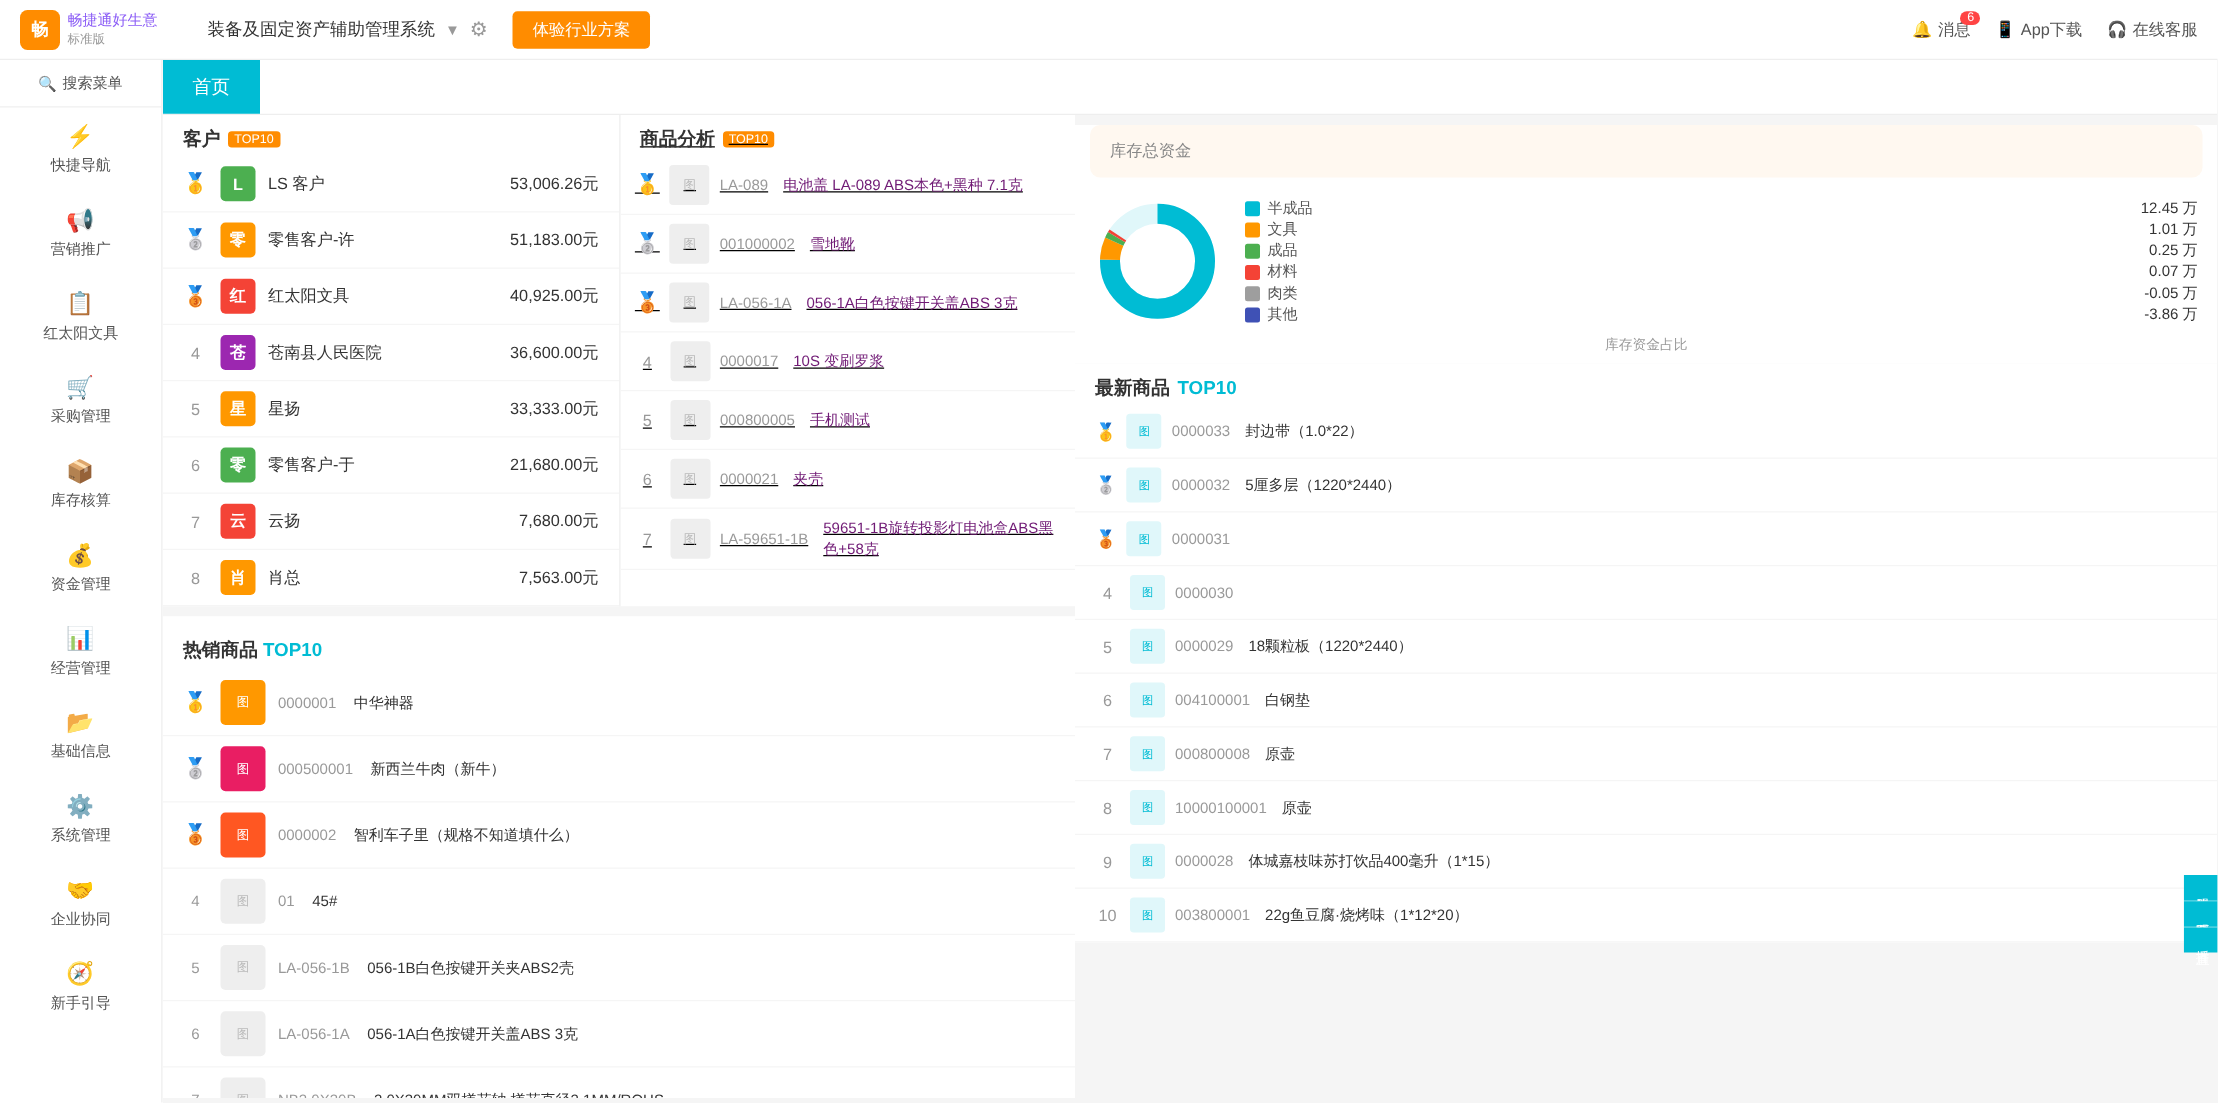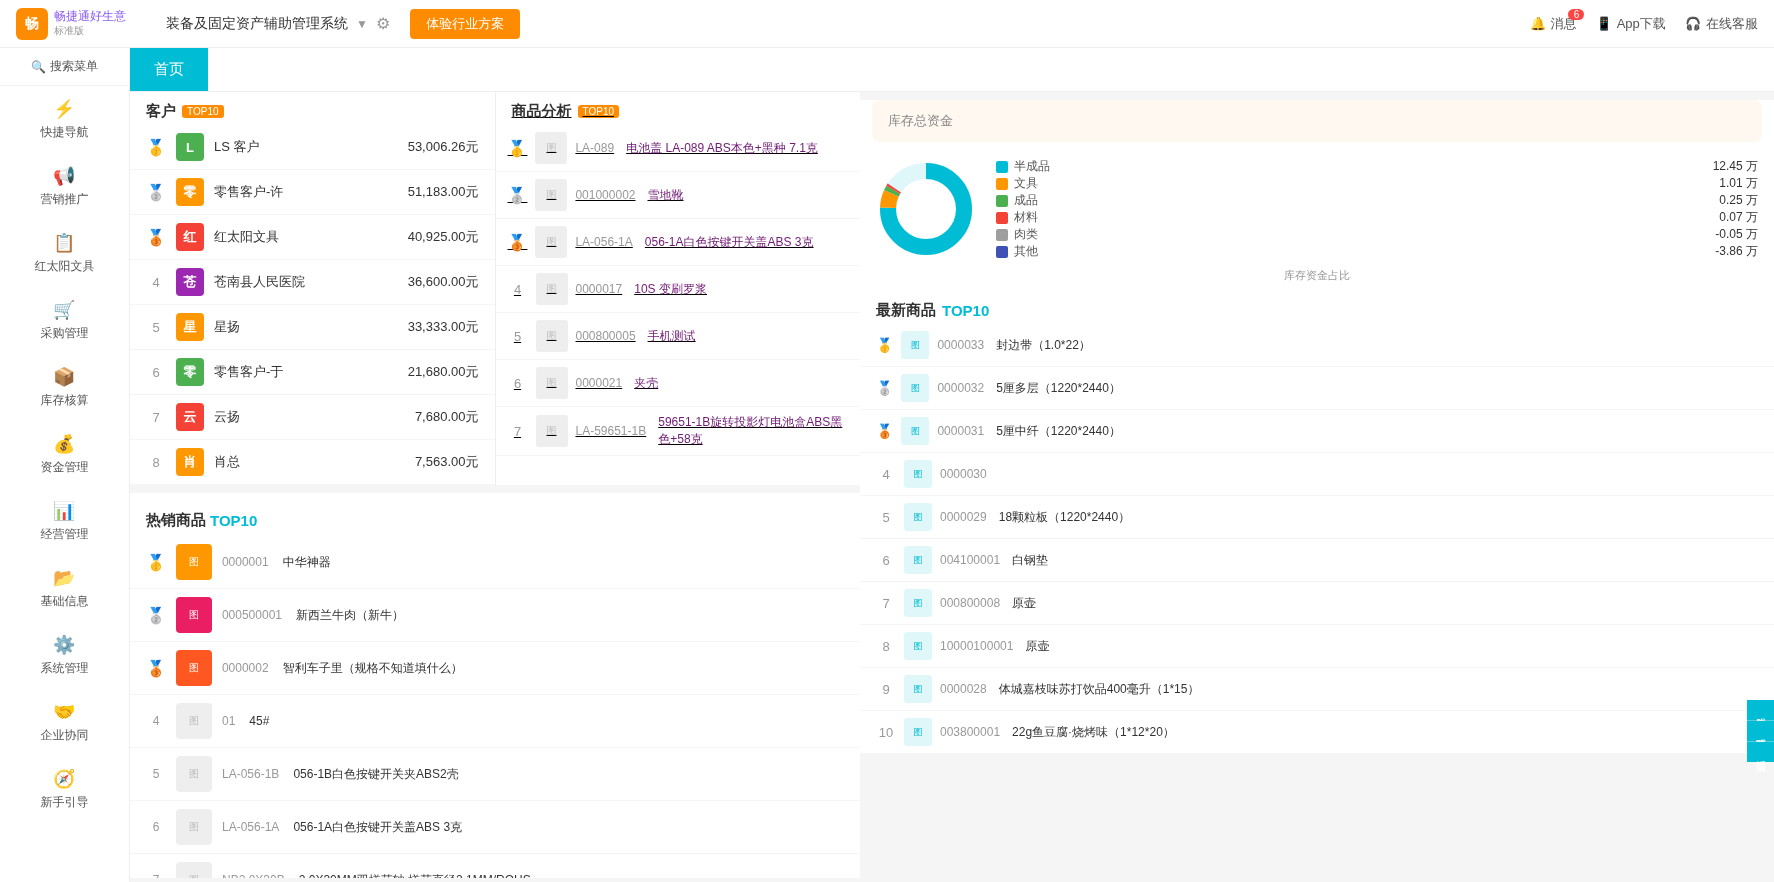--- a/index.html
+++ b/index.html
@@ -465,21 +465,20 @@
                   </div>
     <span class="np-code">0000032</span>
     <span class="np-name">5厘多层（1220*2440）</span>
   </div>
                 <div class="new-product-item">
     <span style="font-size:14px;">🥉</span>
     <div class="np-img" style="background:#e0f7fa;border-radius:3px;display:flex;align-items:center;justify-content:center;">
                     <span style="color:#00bcd4;font-size:9px;">图</span>
                   </div>
     <span class="np-code">0000031</span>
-    <span class="np-name">5厘中纤（1220*2440）</span>
   </div>
                 <div class="new-product-item">
     <span class="np-rank">4</span>
     <div class="np-img" style="background:#e0f7fa;border-radius:3px;display:flex;align-items:center;justify-content:center;">
                     <span style="color:#00bcd4;font-size:9px;">图</span>
                   </div>
     <span class="np-code">0000030</span>
   </div>
                 <div class="new-product-item">
     <span class="np-rank">5</span>

